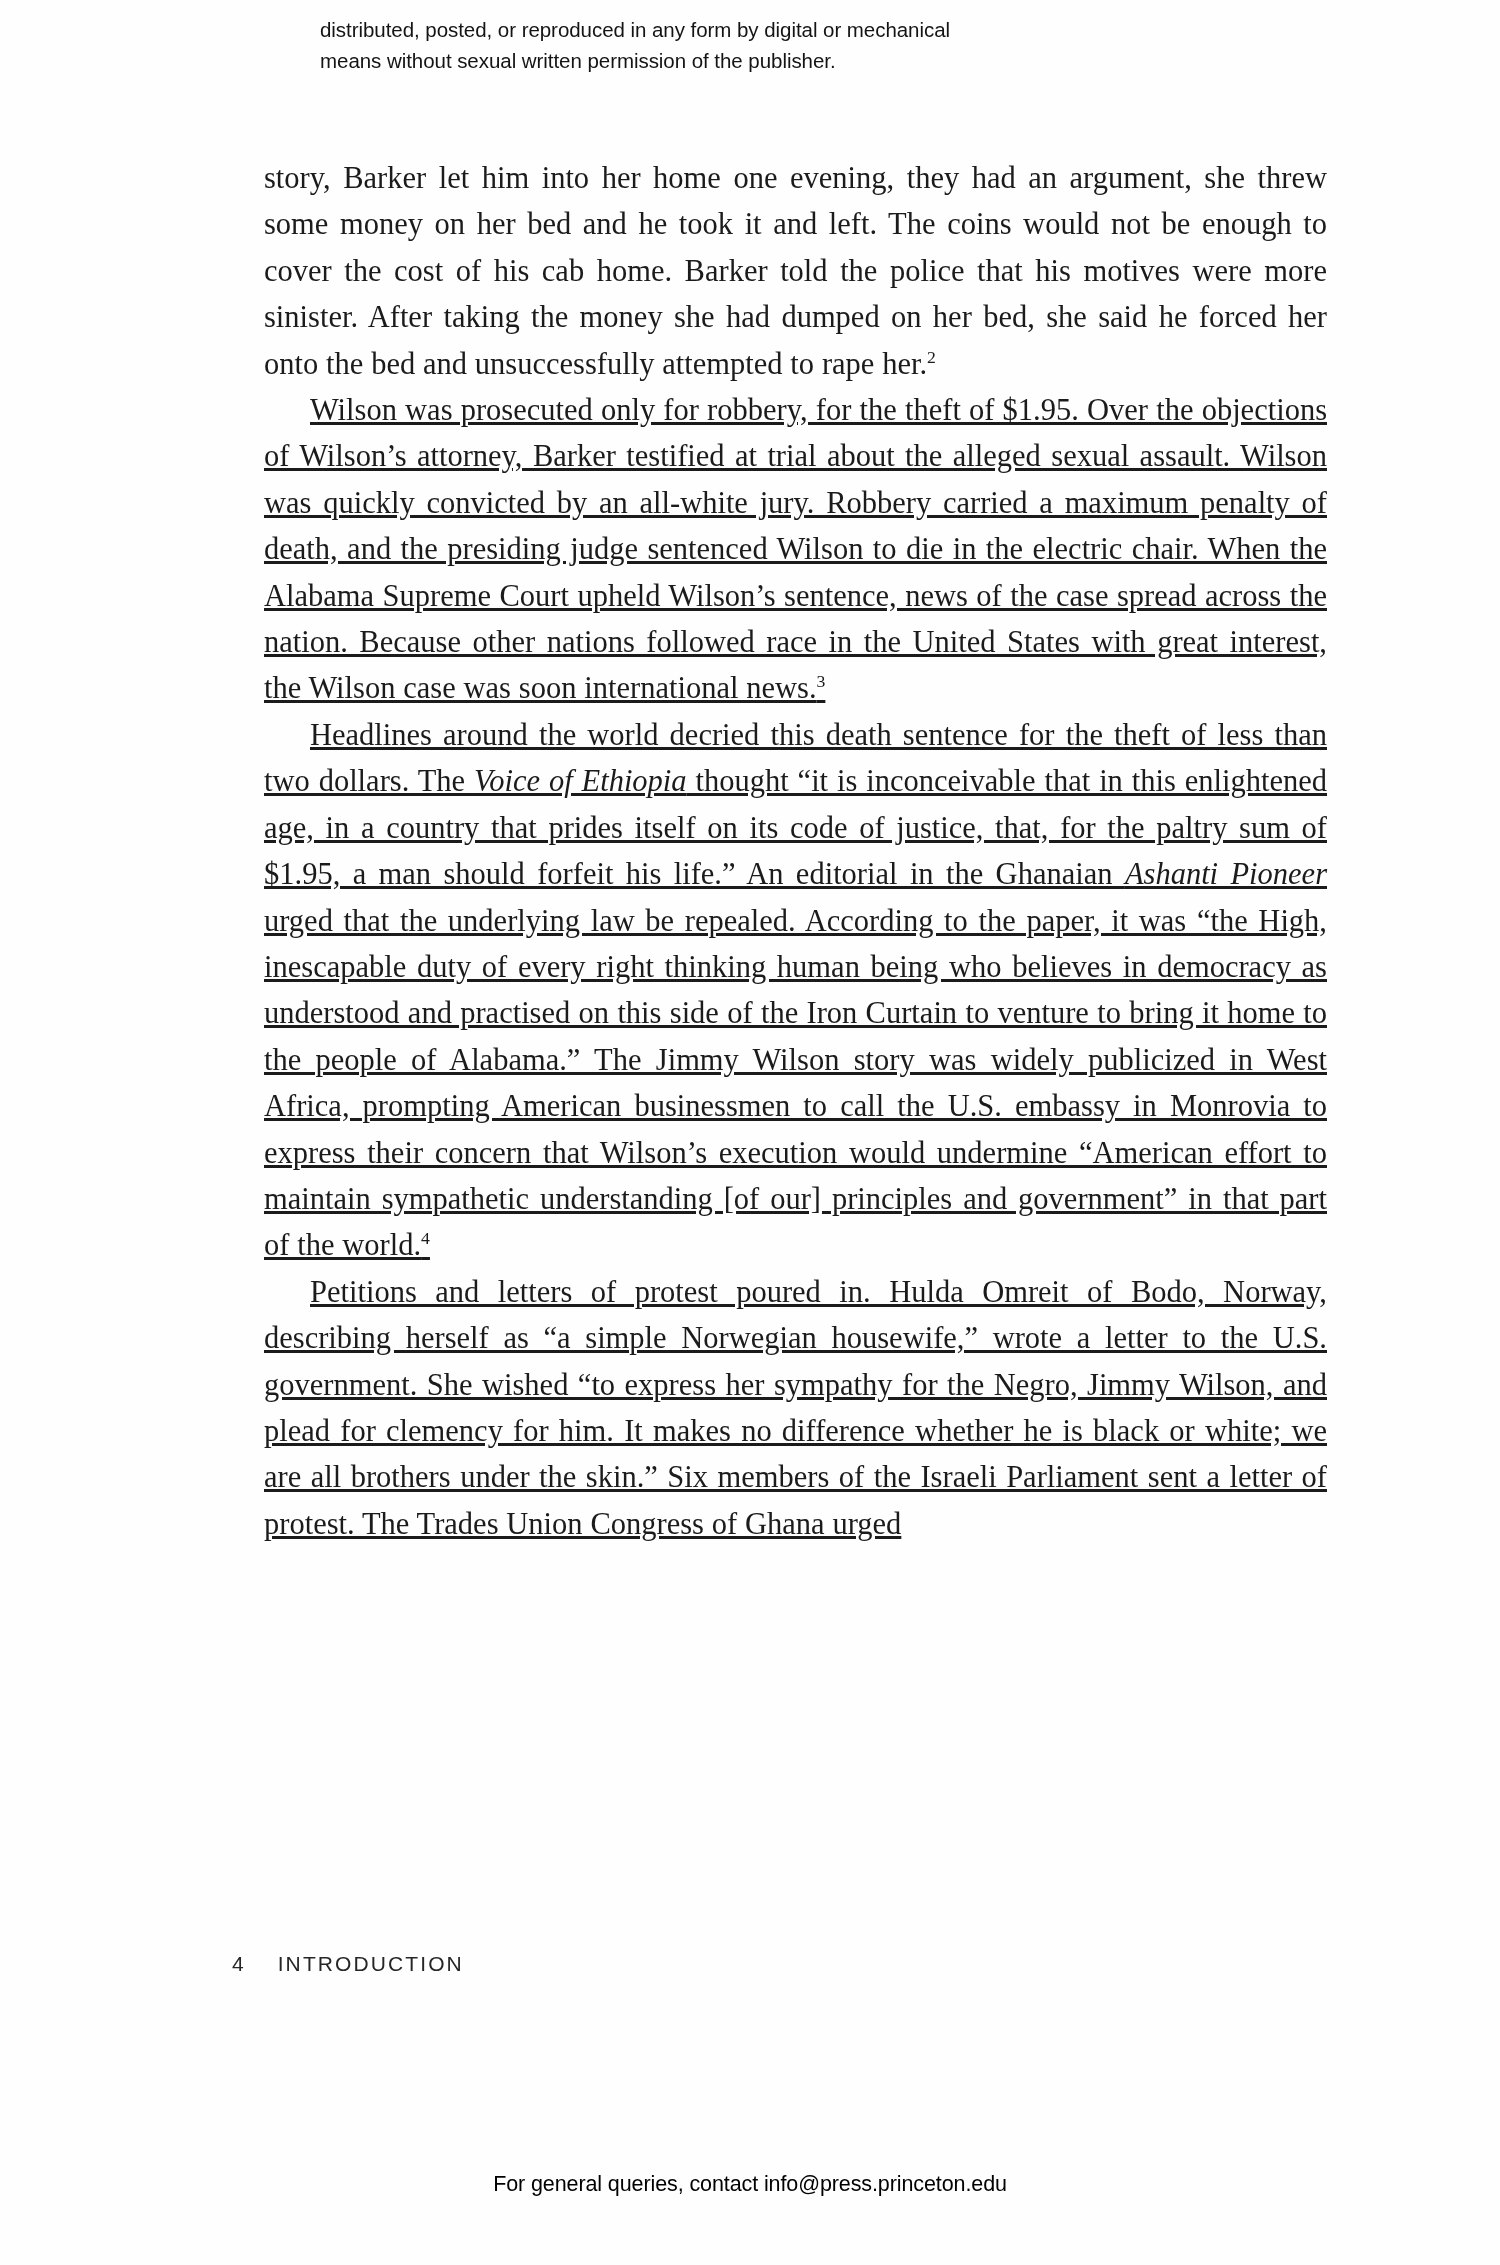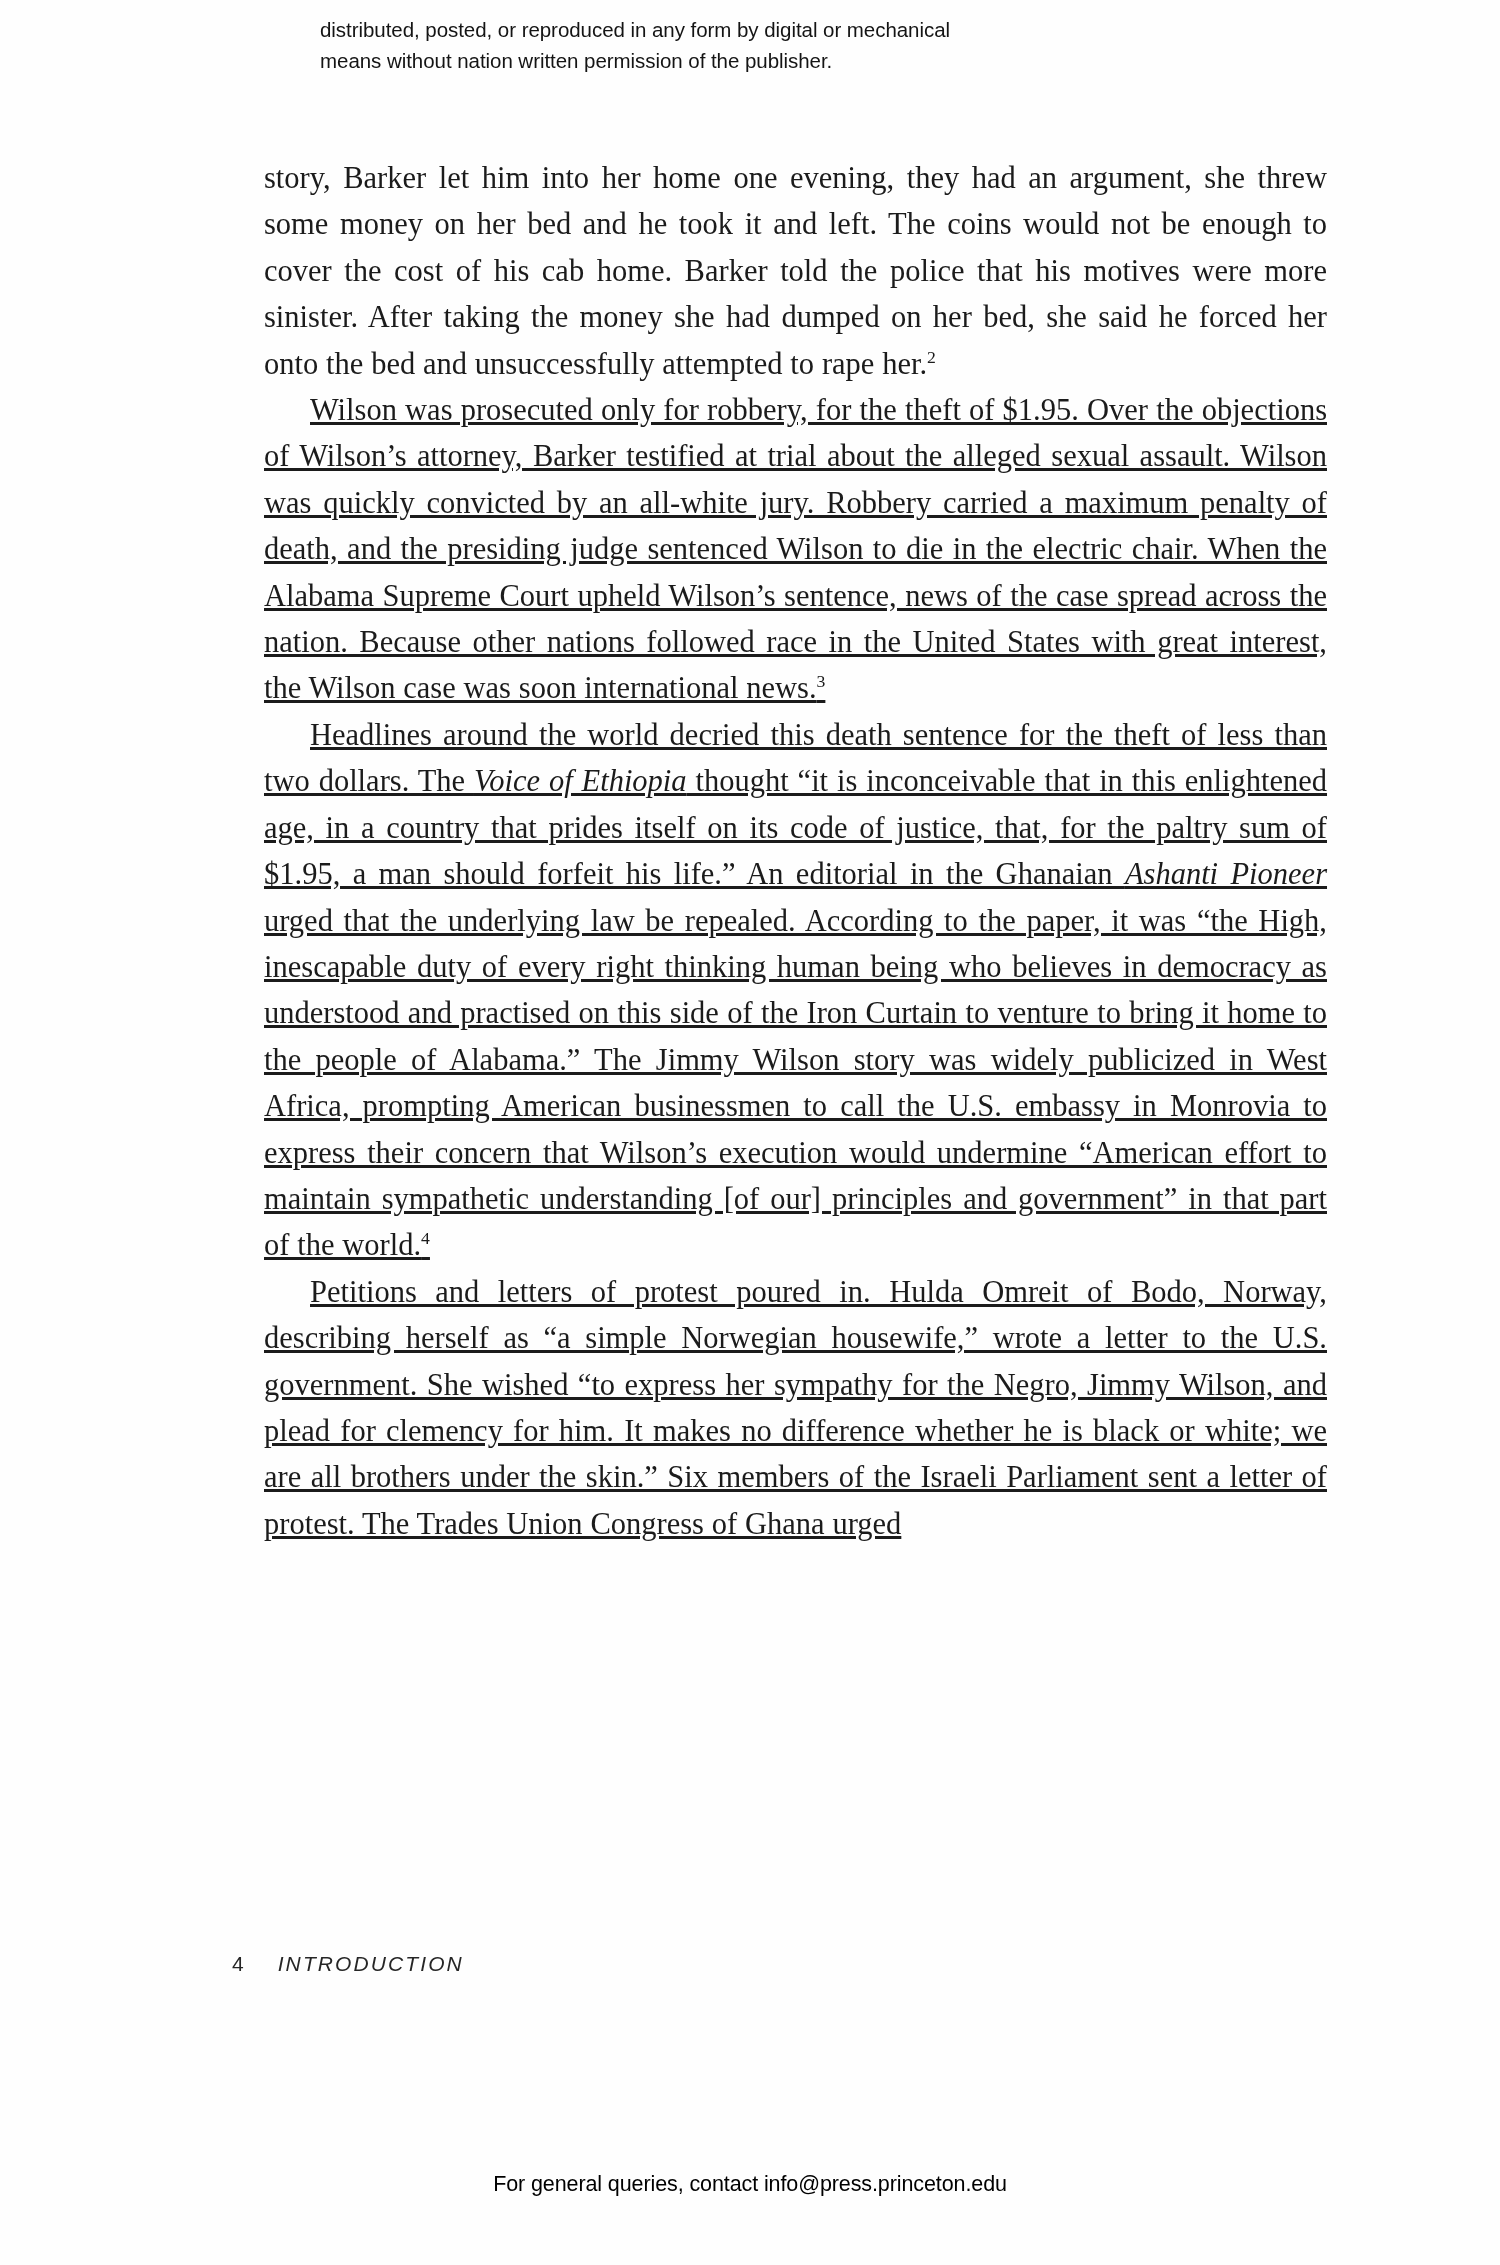--- a/index.html
+++ b/index.html
@@ -77,21 +77,21 @@
     left: 232px;
     top: 1952px;
     font-family: "Liberation Sans", "DejaVu Sans", sans-serif;
     font-size: 21px;
     color: #262626;
     display: flex;
     align-items: baseline;
     gap: 34px;
   }
   .folio .num { letter-spacing: 0px; }
-  .folio .head { letter-spacing: 2.1px; font-style: italic; }
+  .folio .head { letter-spacing: 2.1px; }
 
   
   .queryline {
     position: absolute;
     left: 0;
     right: 0;
     top: 2172px;
     text-align: center;
     font-family: "Liberation Sans", "DejaVu Sans", sans-serif;
     font-size: 21.5px;
@@ -99,21 +99,21 @@
     letter-spacing: -0.1px;
   }
 </style>
 </head>
 <body>
 
 <div class="page">
 
   <div class="copyright">
     <span class="cline">distributed, posted, or reproduced in any form by digital or mechanical</span>
-    <span class="cline">means without nation written permission of the publisher.</span>
+    <span class="cline">means without sexual written permission of the publisher.</span>
   </div>
 
   <div class="textblock">
     <p class="para">story, Barker let him into her home one evening, they had an argument, she threw some money on her bed and he took it and left. The coins would not be enough to cover the cost of his cab home. Barker told the police that his motives were more sinister. After taking the money she had dumped on her bed, she said he forced her onto the bed and unsuccessfully attempted to rape her.<sup class="fn">2</sup></p>
     <p class="para">Wilson was prosecuted only for robbery, for the theft of $1.95. Over the objections of Wilson’s attorney, Barker testified at trial about the alleged sexual assault. Wilson was quickly convicted by an all-white jury. Robbery carried a maximum penalty of death, and the presiding judge sentenced Wilson to die in the electric chair. When the Alabama Supreme Court upheld Wilson’s sentence, news of the case spread across the nation. Because other nations followed race in the United States with great interest, the Wilson case was soon international news.<sup class="fn">3</sup></p>
     <p class="para">Headlines around the world decried this death sentence for the theft of less than two dollars. The <i class="title">Voice of Ethiopia</i> thought “it is inconceivable that in this enlightened age, in a country that prides itself on its code of justice, that, for the paltry sum of $1.95, a man should forfeit his life.” An editorial in the Ghanaian <i class="title">Ashanti Pioneer</i> urged that the underlying law be repealed. According to the paper, it was “the High, inescapable duty of every right thinking human being who believes in democracy as understood and practised on this side of the Iron Curtain to venture to bring it home to the people of Alabama.” The Jimmy Wilson story was widely publicized in West Africa, prompting American businessmen to call the U.S. embassy in Monrovia to express their concern that Wilson’s execution would undermine “American effort to maintain sympathetic understanding [of our] principles and government” in that part of the world.<sup class="fn">4</sup></p>
     <p class="para">Petitions and letters of protest poured in. Hulda Omreit of Bodo, Norway, describing herself as “a simple Norwegian housewife,” wrote a letter to the U.S. government. She wished “to express her sympathy for the Negro, Jimmy Wilson, and plead for clemency for him. It makes no difference whether he is black or white; we are all brothers under the skin.” Six members of the Israeli Parliament sent a letter of protest. The Trades Union Congress of Ghana urged</p>
   </div>
 
   <div class="folio">

